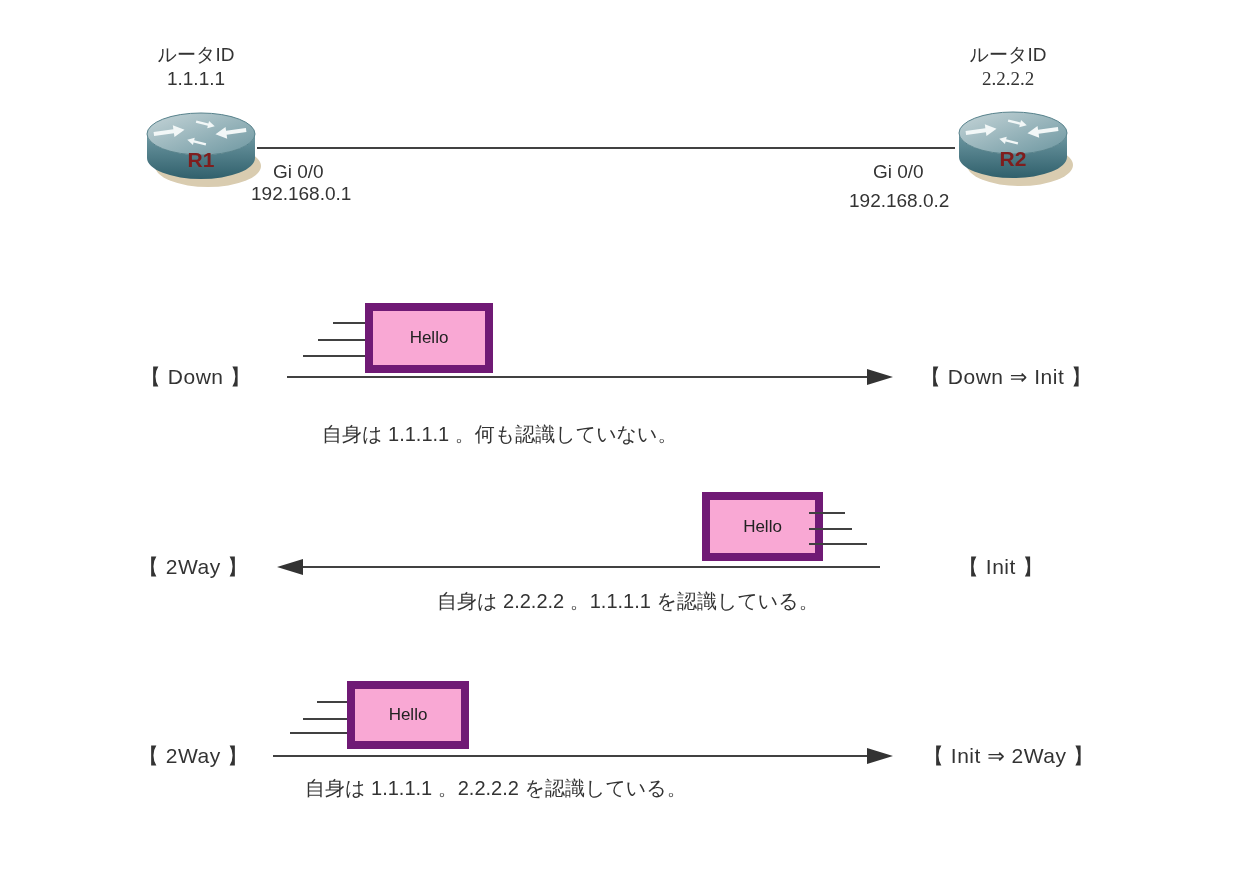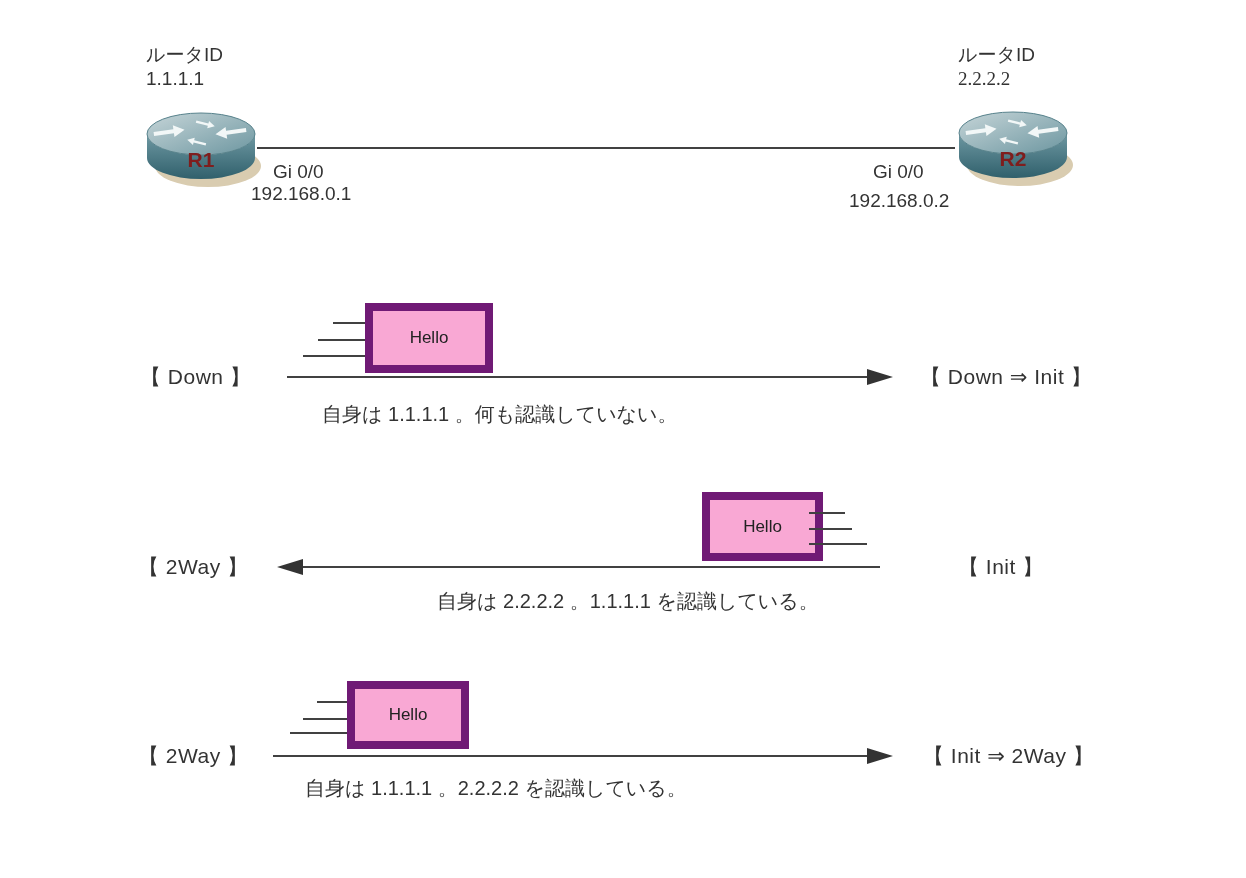--- a/index.html
+++ b/index.html
@@ -1,21 +1,21 @@
 <!DOCTYPE html>
 <html><head>
 <meta charset="utf-8">
 <style>
   html,body{margin:0;padding:0;background:#ffffff;}
   .canvas{
     position:relative;width:1246px;height:878px;background:#ffffff;
     font-family:"Liberation Sans", sans-serif;color:#333333;overflow:hidden;
   }
   .lbl{position:absolute;white-space:nowrap;color:#333333;}
-  .c{text-align:left;}
+  .c{text-align:center;}
   .state{font-size:21px;letter-spacing:0.5px;}
   .caption{font-size:20px;}
   .small{font-size:19px;}
   .hline{position:absolute;height:2px;background:#414141;}
   .speed{position:absolute;height:2px;background:#414141;}
   .arrow-right{position:absolute;width:0;height:0;
     border-top:8px solid transparent;border-bottom:8px solid transparent;
     border-left:26px solid #333333;}
   .arrow-left{position:absolute;width:0;height:0;
     border-top:8px solid transparent;border-bottom:8px solid transparent;
@@ -107,21 +107,21 @@
     </div>
     <div class="speed" style="left:333px;top:322px;width:32px;"></div>
     <div class="speed" style="left:318px;top:339px;width:47px;"></div>
     <div class="speed" style="left:303px;top:355px;width:62px;"></div>
 
     <div class="lbl state" style="left:140px;top:363px;">【 Down 】</div>
     <div class="hline" style="left:287px;top:376px;width:580px;"></div>
     <div class="arrow-right" style="left:867px;top:369px;"></div>
     <div class="lbl state" style="left:920px;top:363px;">【 Down ⇒ Init 】</div>
 
-    <div class="lbl caption" style="left:322px;top:401px;">自身は 1.1.1.1 。何も認識していない。</div>
+    <div class="lbl caption" style="left:322px;top:421px;">自身は 1.1.1.1 。何も認識していない。</div>
   </div>
 
   <div>
     <div class="packet" style="left:702px;top:492px;width:105px;height:53px;">
       <span>Hello</span>
     </div>
     <div class="speed" style="left:809px;top:512px;width:36px;"></div>
     <div class="speed" style="left:809px;top:528px;width:43px;"></div>
     <div class="speed" style="left:809px;top:543px;width:58px;"></div>
 

